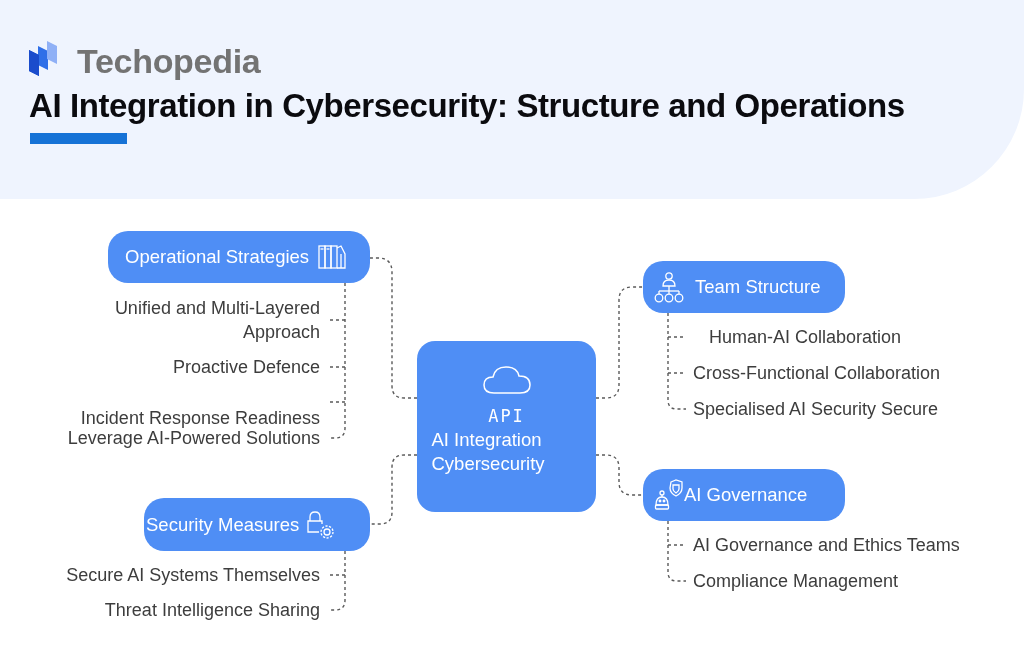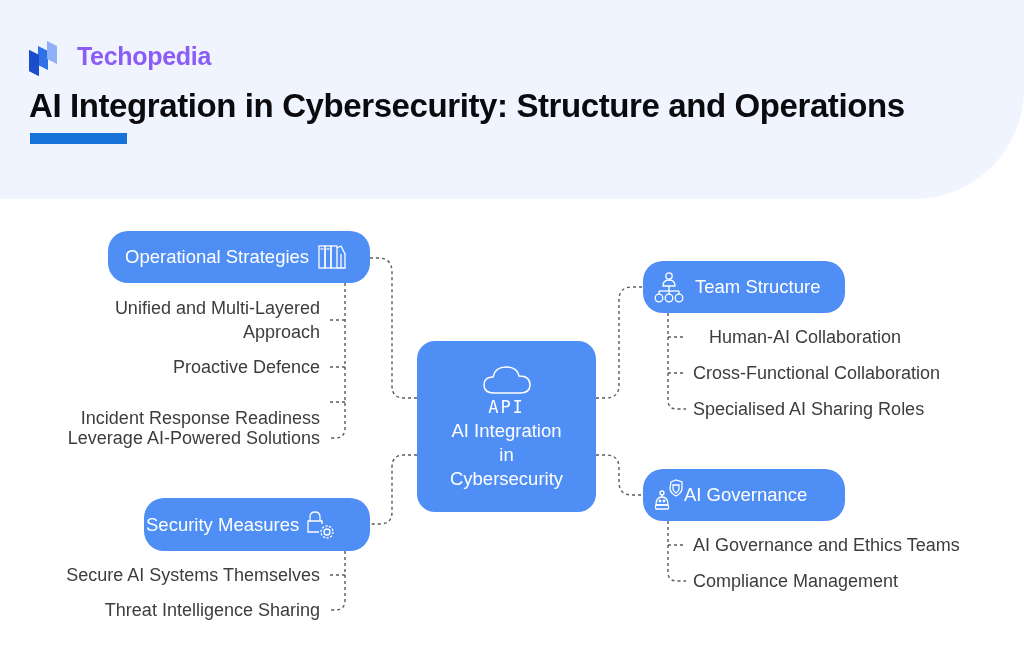--- a/index.html
+++ b/index.html
@@ -7,21 +7,21 @@
     body { position: relative; font-family: "Liberation Sans", "DejaVu Sans", sans-serif; }
 
     .header-band {
       position: absolute; left: 0; top: 0; width: 1024px; height: 199px;
       background: #eff4fe;
       border-bottom-right-radius: 110px;
     }
     .logo { position: absolute; left: 29px; top: 40px; width: 36px; height: 36px; }
     .brand {
       position: absolute; left: 77px; top: 42px;
-      font-size: 25px; font-weight: 700; color: #8b5cf6; letter-spacing: -0.3px;
+      font-size: 34px; font-weight: 700; color: #737373; letter-spacing: -0.3px;
     }
     .page-title {
       position: absolute; left: 29px; top: 87px;
       font-size: 33px; font-weight: 700; color: #0b0b0f; letter-spacing: -0.4px;
       white-space: nowrap;
     }
     .title-underline {
       position: absolute; left: 30px; top: 133px; width: 97px; height: 11px;
       background: #1672d6;
     }
@@ -38,22 +38,22 @@
     .node-sec { left: 144px; top: 498px; width: 226px; height: 53px; padding-left: 2px; gap: 6px; }
     .node-team { left: 643px; top: 261px; width: 202px; height: 52px; padding-left: 11px; gap: 11px; }
     .node-gov { left: 643px; top: 469px; width: 202px; height: 52px; padding-left: 11px; }
 
     .center-node {
       position: absolute; left: 417px; top: 341px; width: 179px; height: 171px;
       background: #4f8ef5; border-radius: 18px; color: #ffffff;
       display: flex; flex-direction: column; align-items: center; justify-content: flex-start;
       padding-top: 22px;
     }
-    .center-api { font-family: "DejaVu Sans Mono", monospace; font-size: 17px; letter-spacing: 2px; line-height: 18px; margin-top: 3px; color: #ffffff; }
-    .center-label { font-size: 18.5px; line-height: 24px; text-align: center; margin-top: 3px; width: 150px; }
+    .center-api { font-family: "DejaVu Sans Mono", monospace; font-size: 17px; letter-spacing: 2px; line-height: 18px; margin-top: 12px; color: #ffffff; }
+    .center-label { font-size: 18.5px; line-height: 24px; margin-top: 3px; width: 150px; }
 
     .item {
       position: absolute; font-size: 18px; color: #3d3d3d; white-space: nowrap; line-height: 24px;
     }
     .item.right-align { text-align: center; }
   </style>
 </head>
 <body>
 
 <div class="header-band"></div>
@@ -97,21 +97,20 @@
   </g>
 </svg>
 
 <div class="center-node">
   <svg width="50" height="32" viewBox="0 0 50 32">
     <path d="M12,30 Q2,30 2,22 Q2,14 11,14 Q13,4 24,4 Q35,4 37,13 Q48,13 48,22 Q48,30 38,30 Z" fill="none" stroke="#ffffff" stroke-width="1.5"></path>
   </svg>
   <div class="center-api">API</div>
   <div class="center-label">
     <div>AI Integration</div>
-    <div>in</div>
     <div>Cybersecurity</div>
   </div>
 </div>
 
 <div class="node node-ops">
   <span>Operational Strategies</span>
   <svg width="30" height="26" viewBox="0 0 30 26">
     <g fill="none" stroke="#ffffff" stroke-width="1.3">
       <rect x="2" y="2" width="6" height="22"></rect>
       <rect x="8" y="2" width="6" height="22"></rect>
@@ -158,21 +157,21 @@
       <circle cx="5" cy="27" r="3.8"></circle>
       <circle cx="15" cy="27" r="3.8"></circle>
       <circle cx="25" cy="27" r="3.8"></circle>
     </g>
   </svg>
   <span>Team Structure</span>
 </div>
 
 <div class="item" style="left:709px; top:325px;">Human-AI Collaboration</div>
 <div class="item" style="left:693px; top:361px;">Cross-Functional Collaboration</div>
-<div class="item" style="left:693px; top:397px;">Specialised AI Sharing Roles</div>
+<div class="item" style="left:693px; top:397px;">Specialised AI Security Secure</div>
 
 <div class="node node-gov">
   <svg width="30" height="32" viewBox="0 0 30 32">
     <g fill="none" stroke="#ffffff" stroke-width="1.3">
       <path d="M17,3 L22,1 L28,3 L28,9 Q28,14 22,17 Q16,14 16,9 Z"></path>
       <path d="M19,6 L25,6 L25,10 Q25,12 22,14 Q19,12 19,10 Z"></path>
       <circle cx="8" cy="14" r="2"></circle>
       <line x1="8" y1="16" x2="8" y2="18"></line>
       <path d="M2,26 Q2,18 8,18 Q14,18 14,26 Z"></path>
       <rect x="1.5" y="26" width="13" height="4" rx="1"></rect>

